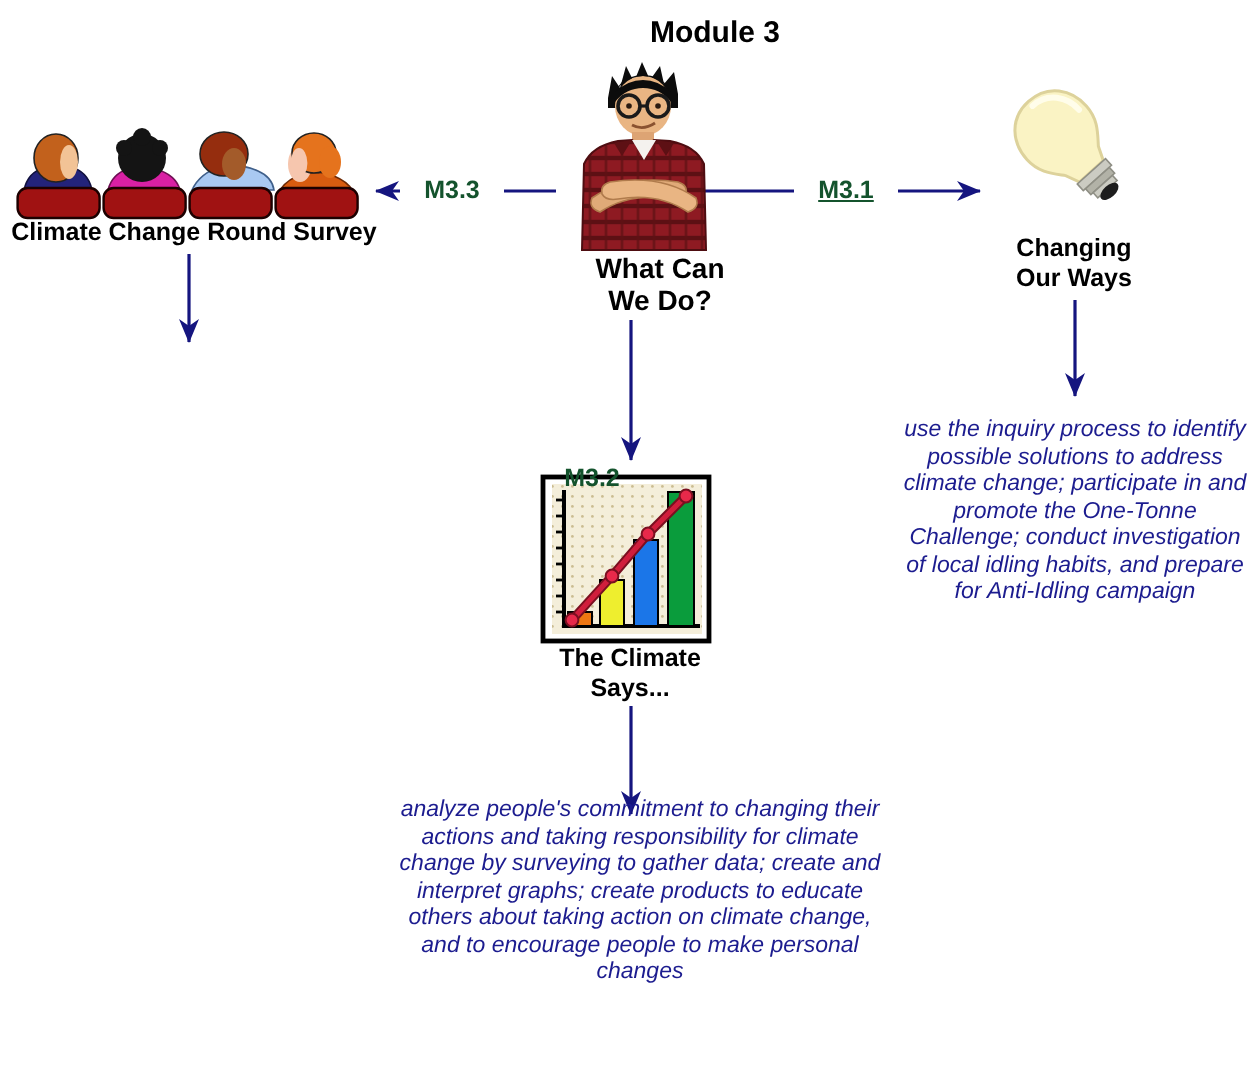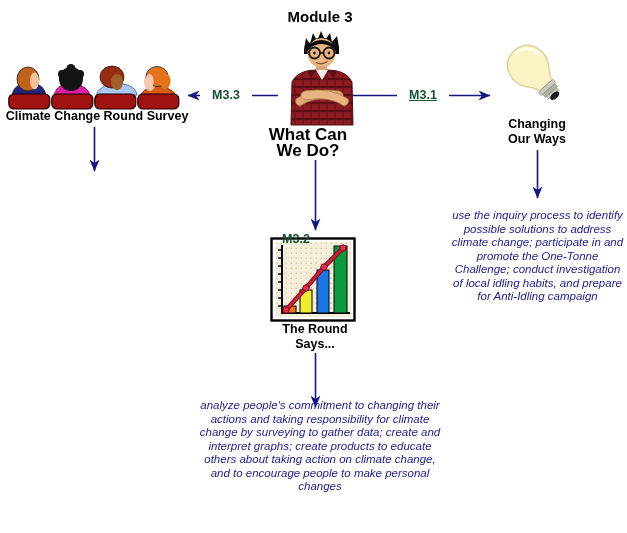--- a/index.html
+++ b/index.html
@@ -148,32 +148,32 @@
     <polyline points="16,73 36,51 54,30 73,11" fill="none" stroke="#7a0f20" stroke-width="4.6" stroke-linejoin="round"></polyline>
     <polyline points="16,73 36,51 54,30 73,11" fill="none" stroke="#d01e3c" stroke-width="2.6" stroke-linejoin="round"></polyline>
     <g fill="#e8294a" stroke="#7a0f20" stroke-width="1">
       <circle cx="16" cy="73" r="3.2"></circle>
         <circle cx="36" cy="51" r="3.2"></circle>
       <circle cx="54" cy="30" r="3.2"></circle>
         <circle cx="73" cy="11" r="3.2"></circle>
     </g>
   </svg>
 
-  <div class="module-title" style="left:250px;top:8px;width:140px;">Module 3</div>
+  <div class="module-title" style="left:250px;top:8px;width:140px;text-align:right;">Module 3</div>
 
-  <div class="node-label" style="left:258px;top:127px;width:100px;font-size:17px;line-height:15.5px;">What Can
+  <div class="node-label" style="left:280px;top:127px;width:100px;font-size:14px;line-height:15.5px;">What Can
 We Do?</div>
 
   <span class="conn-label" style="left:200px;top:88px;width:52px;">M3.3</span>
   <span class="conn-label" style="left:397px;top:88px;width:52px;text-decoration:underline;">M3.1</span>
   <span class="conn-label no-bg" style="left:280px;top:188px;width:32px;">M3.2</span>
 
   <div class="node-label" style="left:2px;top:109px;width:190px;">Climate Change Round Survey</div>
 
   <div class="node-label" style="left:487px;top:117px;width:100px;">Changing
 Our Ways</div>
   <div class="desc" style="left:449px;top:209px;width:177px;">use the inquiry process to identify possible solutions to address climate change; participate in and promote the One-Tonne Challenge; conduct investigation of local idling habits, and prepare for Anti-Idling campaign</div>
 
-  <div class="node-label" style="left:265px;top:322px;width:100px;">The Round
+  <div class="node-label" style="left:265px;top:322px;width:100px;">The Climate
 Says...</div>
   <div class="desc" style="left:196px;top:399px;width:248px;">analyze people's commitment to changing their actions and taking responsibility for climate change by surveying to gather data; create and interpret graphs; create products to educate others about taking action on climate change, and to encourage people to make personal changes</div>
 
 </div>
 
 </body></html>

